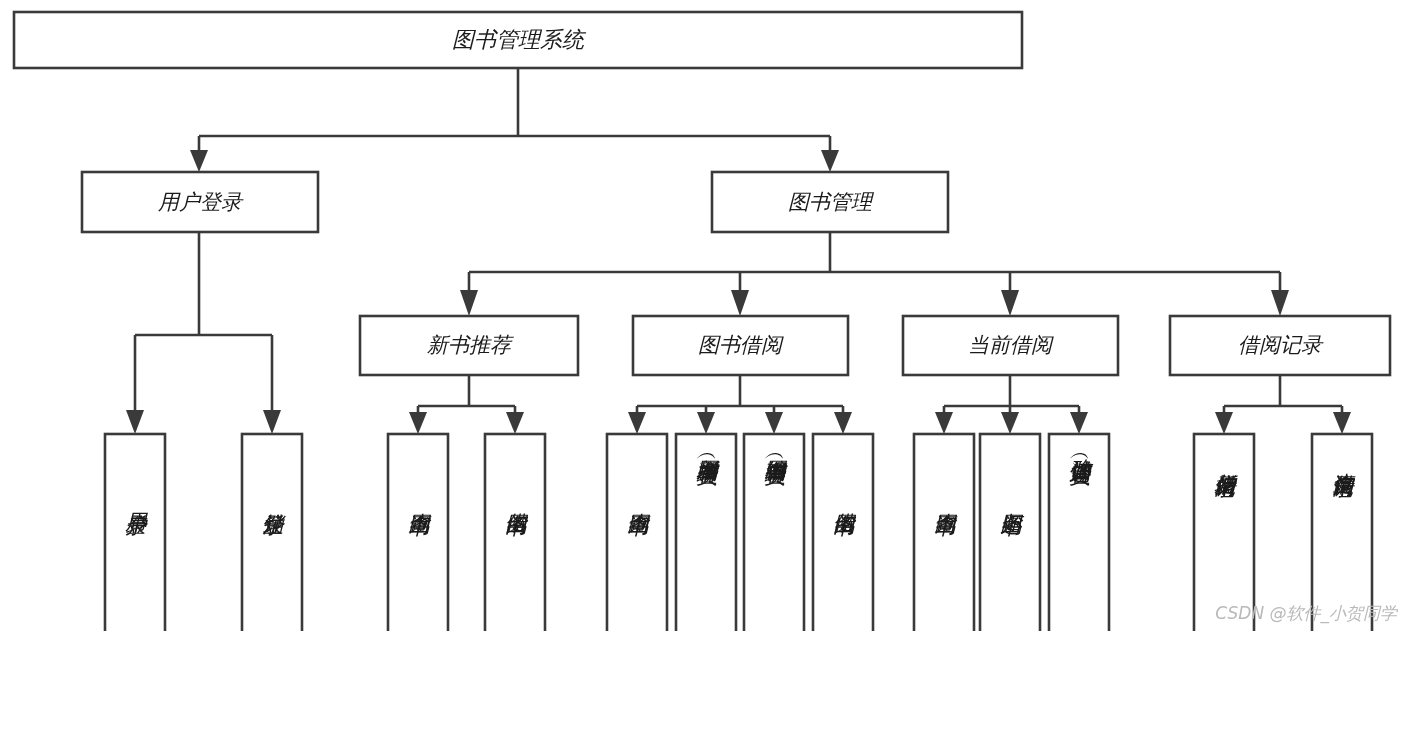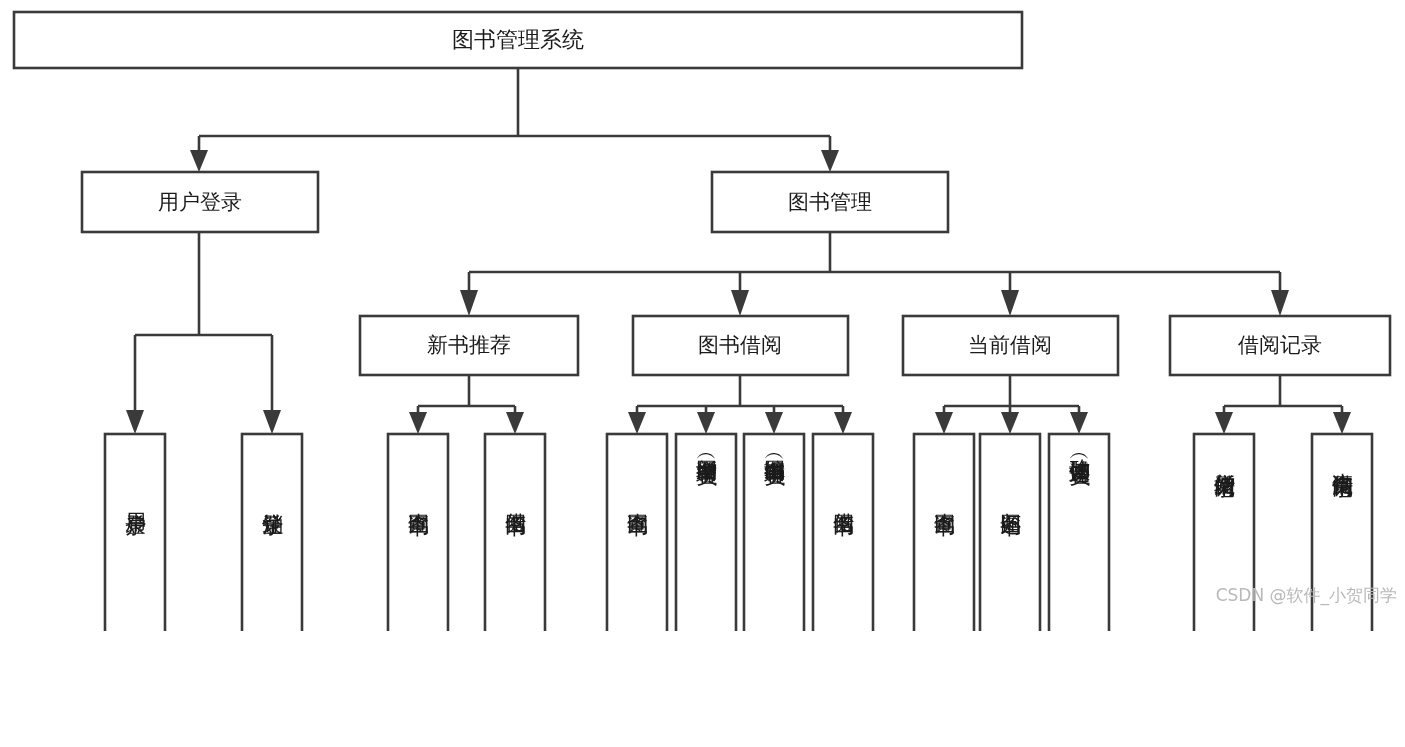--- a/index.html
+++ b/index.html
@@ -10,20 +10,21 @@
   }
   body {
     font-family: "DejaVu Sans", "Liberation Sans", sans-serif;
   }
   #diagram-root {
     position: relative;
     width: 1405px;
     height: 631px;
     background: #ffffff;
     overflow: hidden;
+    font-style: italic;
   }
   svg.diagram-canvas {
     position: absolute;
     left: 0;
     top: 0;
     width: 1405px;
     height: 747px;
     display: block;
   }
   .node-box {
@@ -65,21 +66,21 @@
     line-height: 1.22;
     color: #1b1b1b;
     writing-mode: vertical-rl;
     text-orientation: upright;
     letter-spacing: 1px;
     white-space: nowrap;
   }
   .watermark {
     position: absolute;
     right: 8px;
-    bottom: 24px;
+    bottom: 6px;
     font-family: "DejaVu Sans", "Liberation Sans", sans-serif;
     font-size: 17px;
     color: #b9b9b9;
     white-space: nowrap;
     user-select: none;
   }
 </style>
 </head>
 <body>
 

